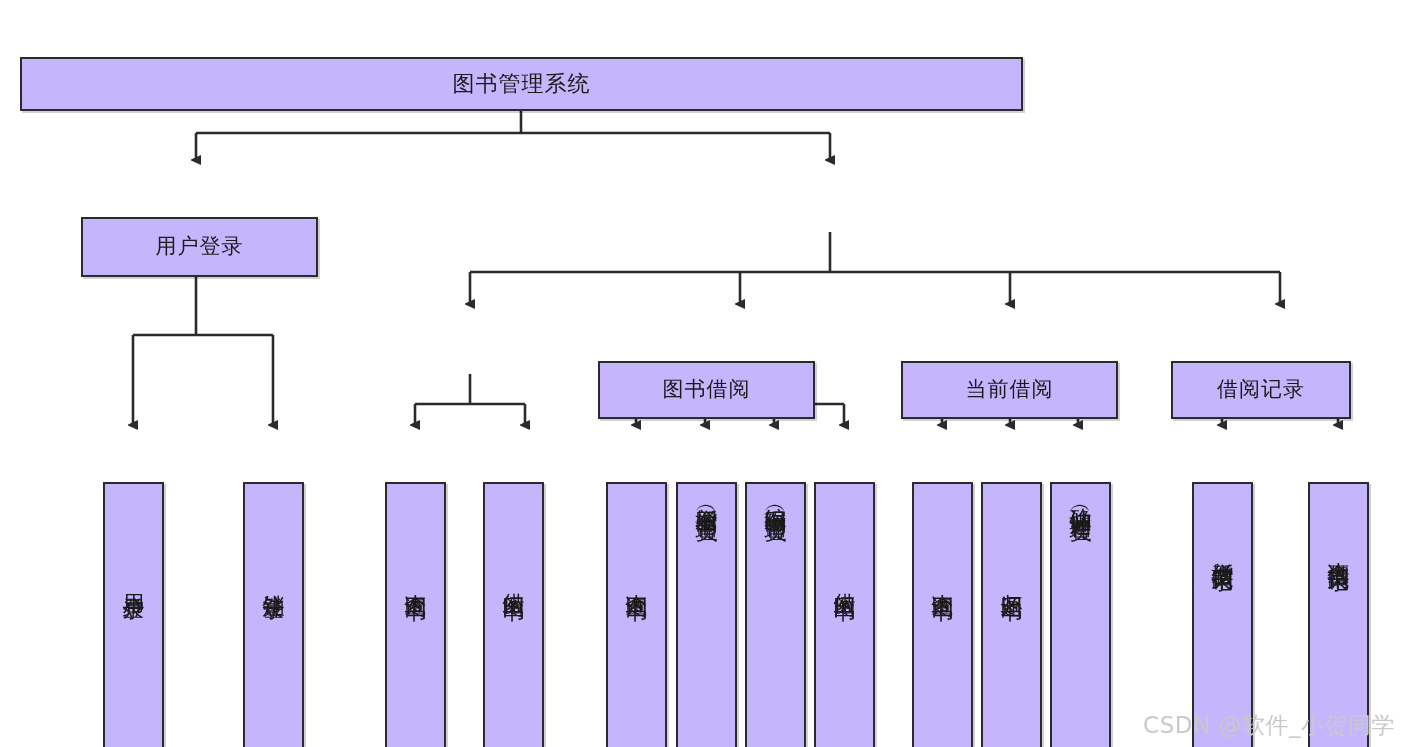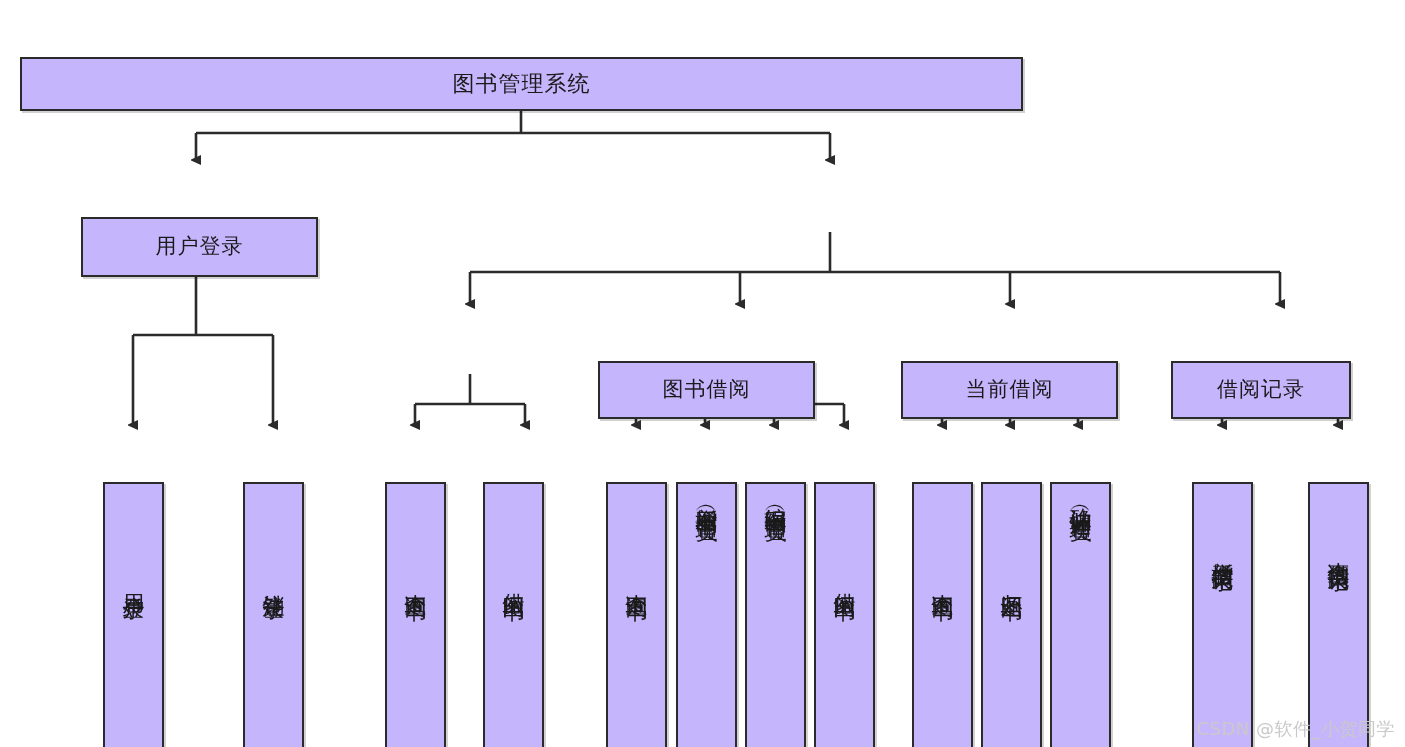--- a/index.html
+++ b/index.html
@@ -55,21 +55,21 @@
     line-height: 1.18;
     letter-spacing: 2px;
     white-space: normal;
   }
   .node.leaf.mid .label { margin-top: 54px; }
   .node.leaf.mid2 .label { margin-top: 86px; }
   #watermark {
     position: absolute;
     right: 10px;
     bottom: 6px;
-    font-size: 18px;
+    font-size: 23px;
     color: #c9c9c9;
     letter-spacing: 0.5px;
     white-space: nowrap;
     pointer-events: none;
   }
 </style>
 </head>
 <body>
 
 <div id="canvas">

